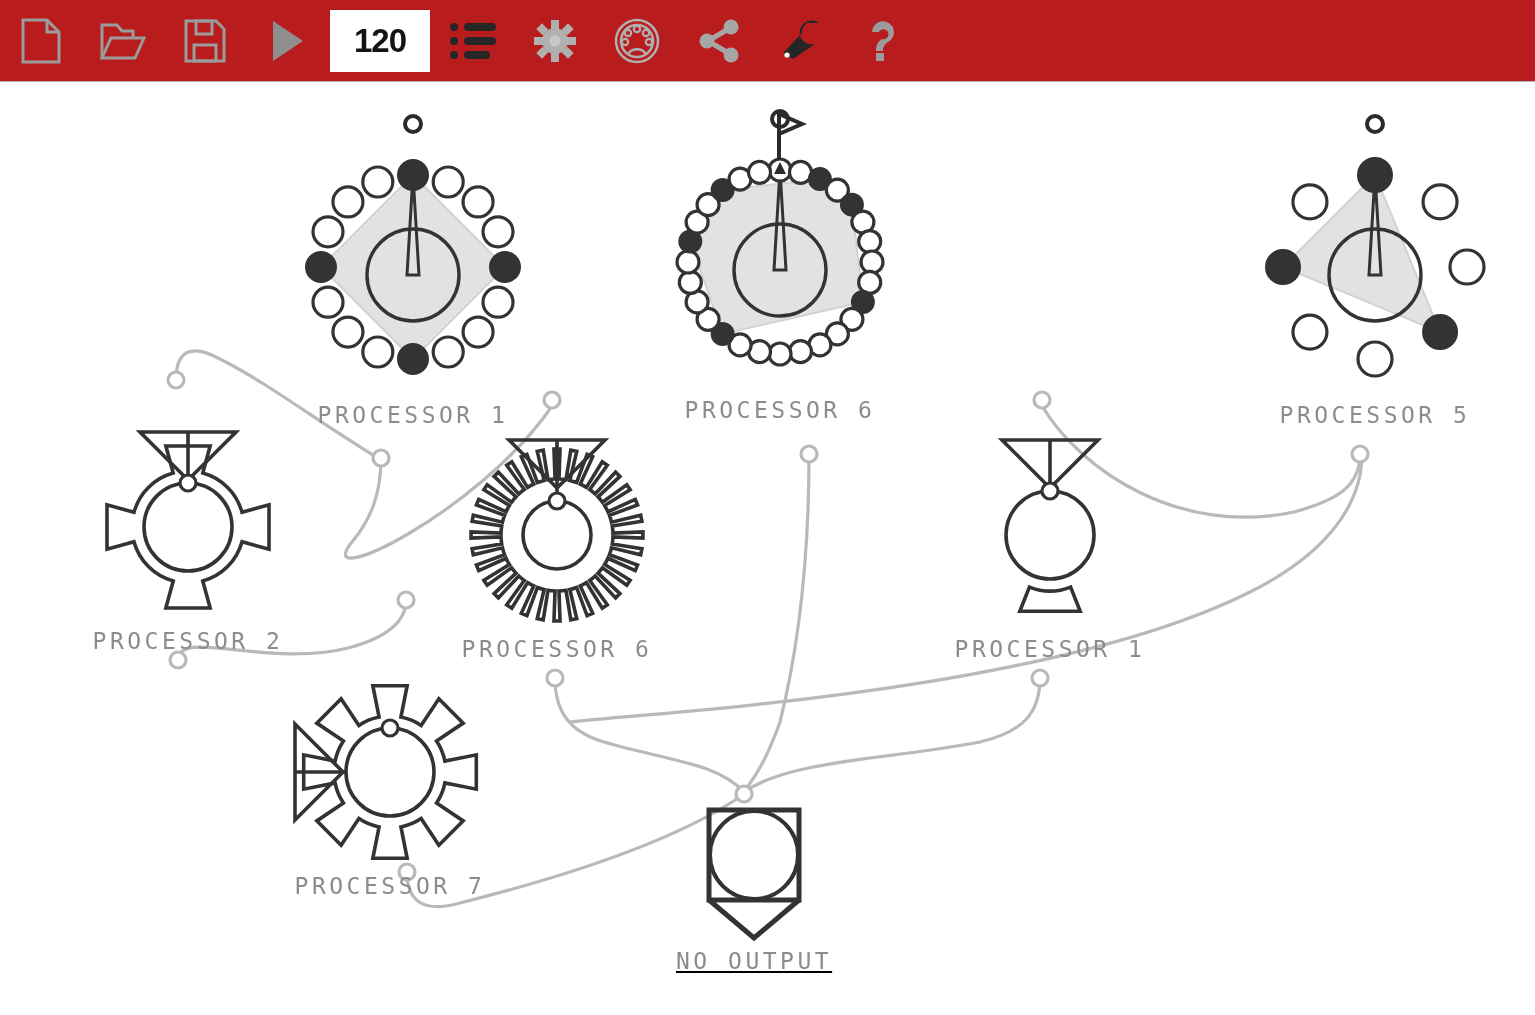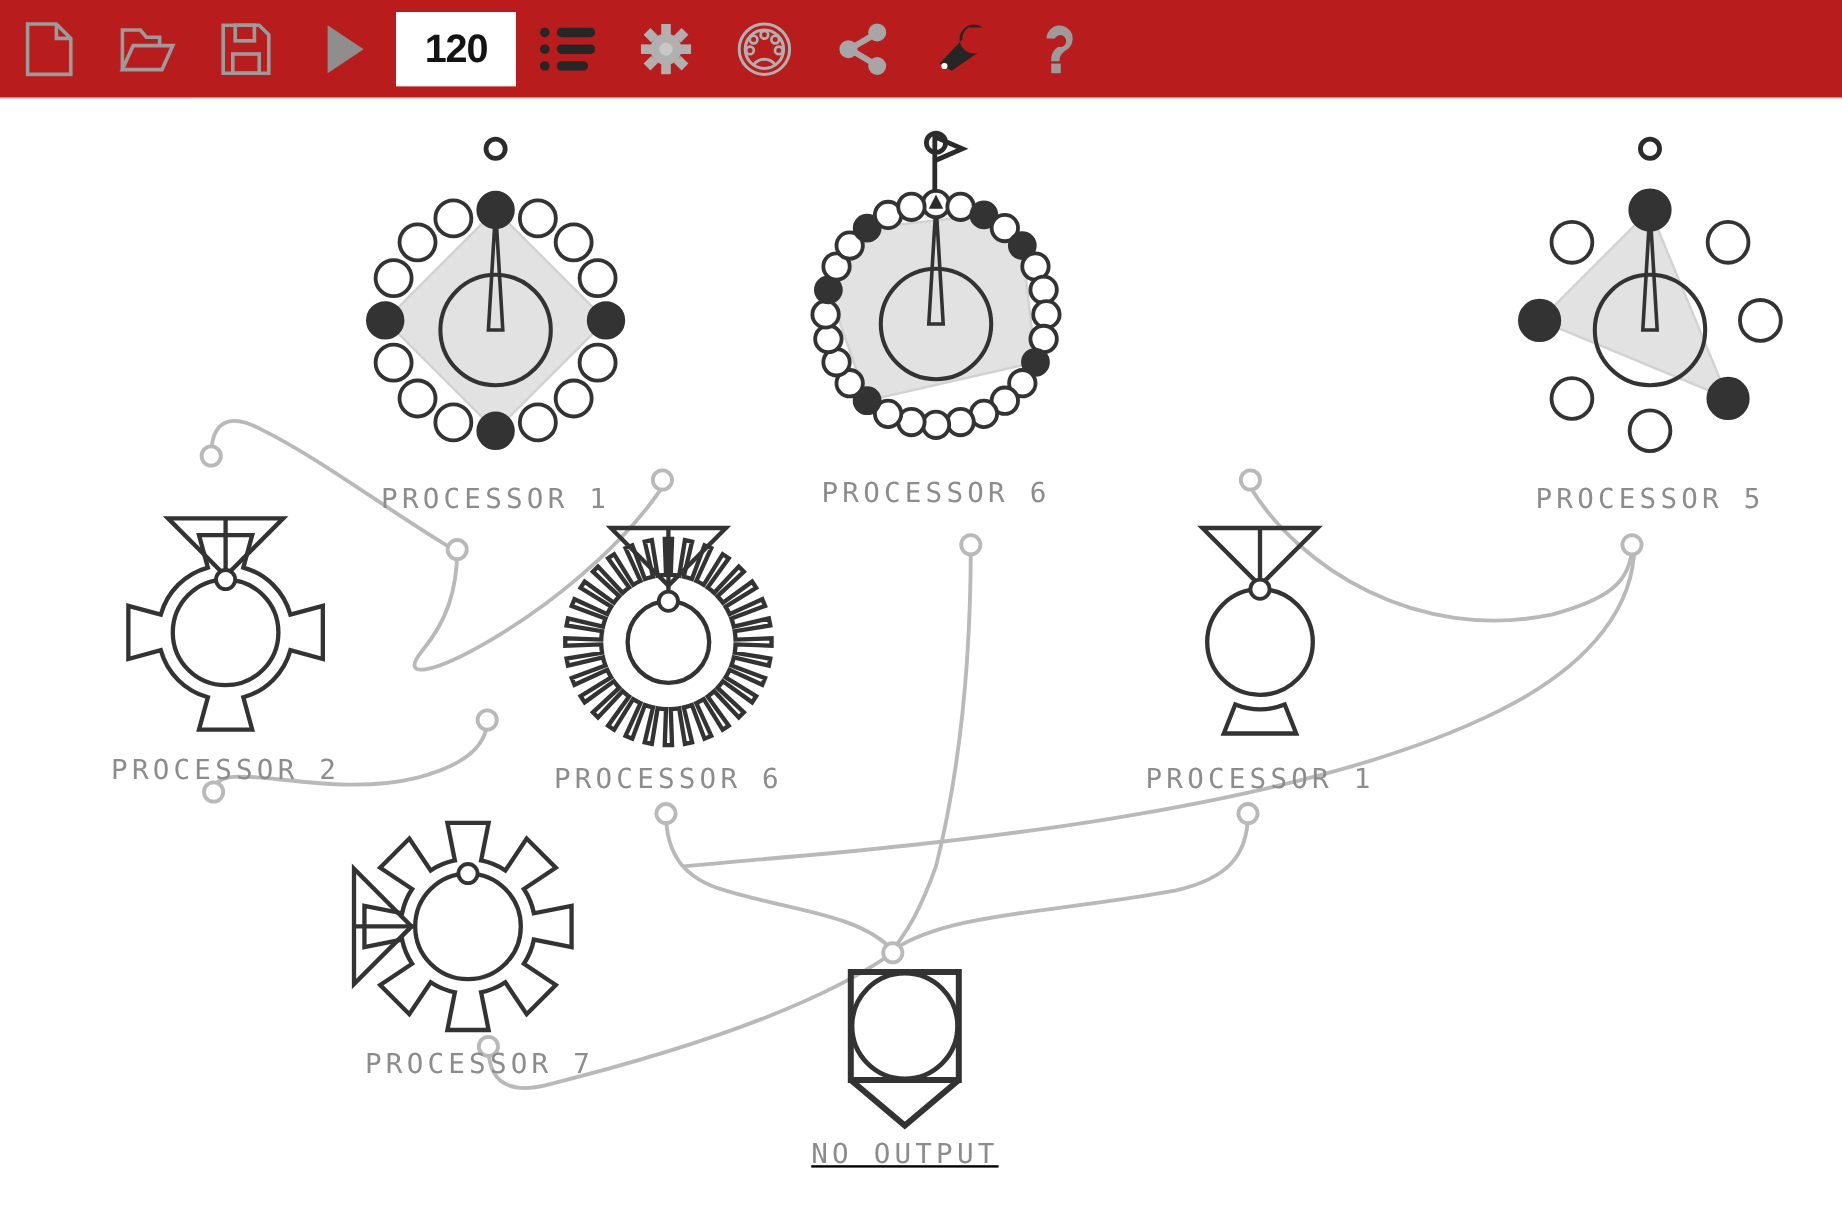--- a/index.html
+++ b/index.html
@@ -341,21 +341,21 @@
               <g>
                 <path d="M 84.38502504965804 187.06748320974208 L 74.81378667985642 211.24167184283664 L 135.1862133201436 211.2416718428366 L 125.61497495034197 187.06748320974208 A 56 56 0 0 1 84.38502504965803 187.06748320974208 Z" fill="none" stroke="#333333" stroke-width="3.6" stroke-linejoin="miter"></path>
                 <circle cx="105" cy="135" r="44" fill="none" stroke="#333333" stroke-width="3.6"></circle>
                 <path d="M 57 40 H 153 L 105 88 Z" fill="none" stroke="#333333" stroke-width="3.6"></path>
                 <line x1="105" y1="40" x2="105" y2="91" stroke="#333333" stroke-width="3.6"></line>
                 <circle cx="105" cy="91" r="8" fill="#ffffff" stroke="#333333" stroke-width="3.2"></circle>
               </g>
             </svg></div>
           <div class="node-label">PROCESSOR 1</div>
         </div>
-        <div class="node" style="left: 285px; top: 555px; align-items: flex-end;">
+        <div class="node" style="left: 285px; top: 555px;">
           <div class="node-glyph"><svg width="210" height="230" viewBox="0 0 210 230">
               <g>
                 <path d="M 94.07494196709682 80.0760242974191 L 87.83205166258071 48.69089532451572 L 122.16794833741929 48.69089532451572 L 115.92505803290318 80.0760242974191 A 56 56 0 0 1 136.11193304909773 88.43770171105746 L 153.890180505725 61.83067411737602 L 178.16932588262398 86.109819494275 L 151.56229828894254 103.88806695090227 A 56 56 0 0 1 159.9239757025809 124.07494196709682 L 191.30910467548426 117.83205166258071 L 191.30910467548426 152.1679483374193 L 159.9239757025809 145.9250580329032 A 56 56 0 0 1 151.56229828894254 166.11193304909773 L 178.16932588262398 183.890180505725 L 153.890180505725 208.16932588262398 L 136.11193304909773 181.56229828894254 A 56 56 0 0 1 115.92505803290318 189.9239757025809 L 122.16794833741929 221.30910467548426 L 87.83205166258071 221.30910467548426 L 94.07494196709682 189.9239757025809 A 56 56 0 0 1 73.8880669509023 181.56229828894254 L 56.10981949427503 208.16932588262398 L 31.830674117376006 183.890180505725 L 58.43770171105746 166.11193304909773 A 56 56 0 0 1 50.076024297419096 145.9250580329032 L 18.690895324515722 152.16794833741932 L 18.690895324515722 117.83205166258071 L 50.076024297419096 124.0749419670968 A 56 56 0 0 1 58.43770171105746 103.8880669509023 L 31.830674117376006 86.10981949427503 L 56.10981949427501 61.83067411737602 L 73.88806695090227 88.43770171105746 A 56 56 0 0 1 94.07494196709679 80.07602429741911 Z" fill="none" stroke="#333333" stroke-width="3.6" stroke-linejoin="miter"></path>
                 <circle cx="105" cy="135" r="44" fill="none" stroke="#333333" stroke-width="3.6"></circle>
                 <path d="M 10 87 V 183 L 58 135 Z" fill="none" stroke="#333333" stroke-width="3.6"></path>
                 <line x1="10" y1="135" x2="61" y2="135" stroke="#333333" stroke-width="3.6"></line>
                 <circle cx="105" cy="91" r="8" fill="#ffffff" stroke="#333333" stroke-width="3.2"></circle>
               </g>
             </svg></div>
           <div class="node-label">PROCESSOR 7</div>

